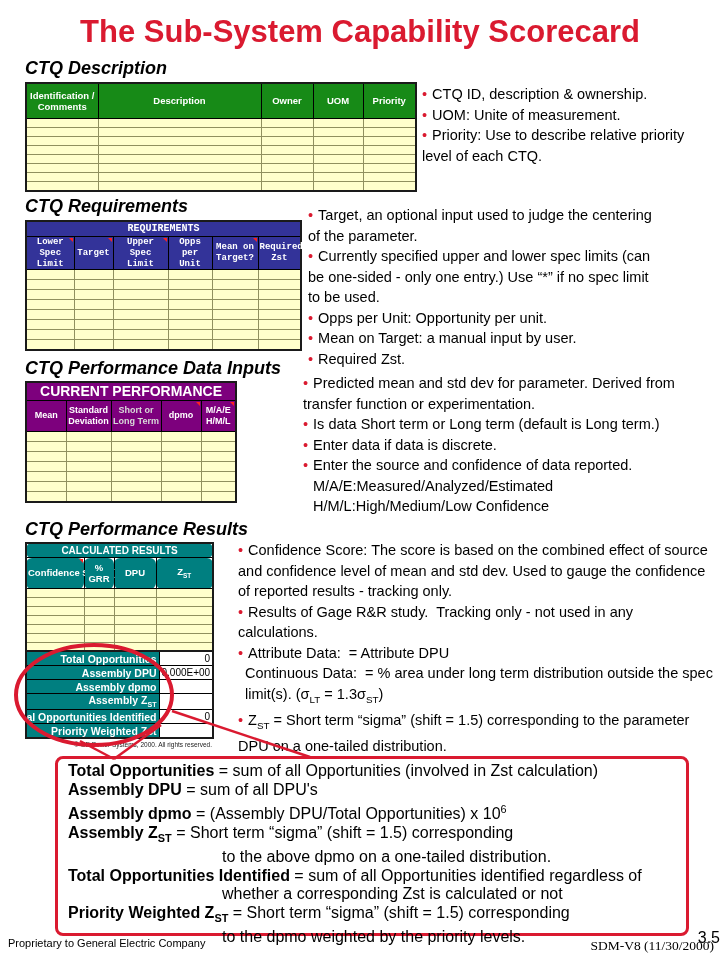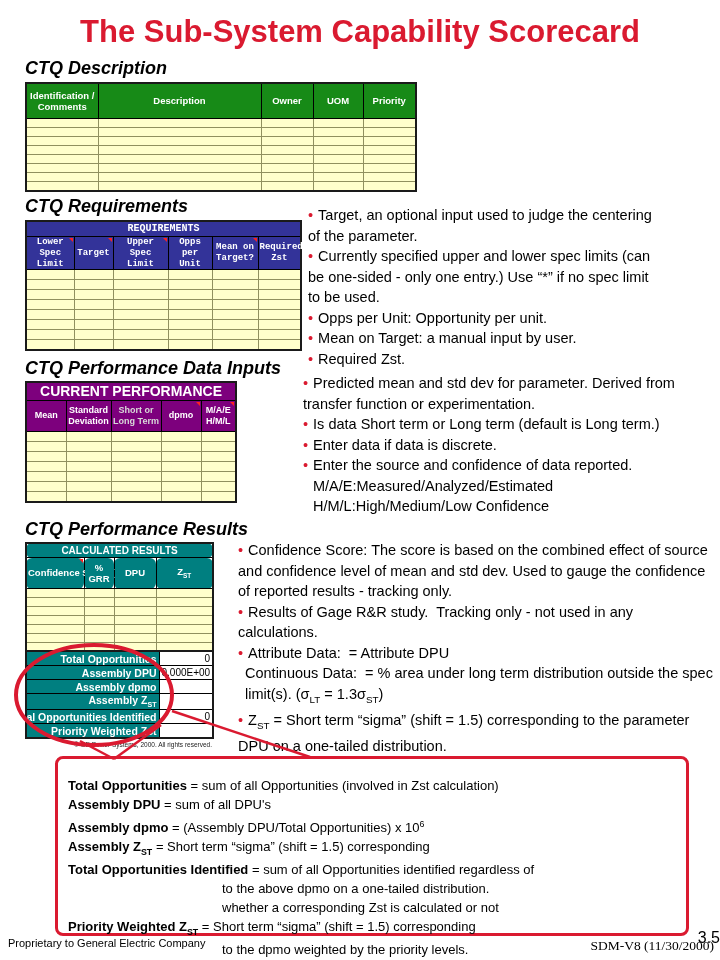--- a/index.html
+++ b/index.html
@@ -51,22 +51,22 @@
 
   .blist{position:absolute;list-style:none;margin:0;padding:0;font-size:14.5px;line-height:20.5px;}
   .blist li{margin:0;}
   .blist li.cont{padding-left:10px;}
   .dot{color:var(--red);margin-right:5px;}
   sub,sup{font-size:68%;}
 
   .overlay{position:absolute;left:0;top:0;pointer-events:none;}
 
   .defbox{position:absolute;left:55px;top:756px;width:634px;height:180px;box-sizing:border-box;
-          border:3px solid var(--red);border-radius:8px;padding:18px 4px 0 10px;
-          font-size:13px;line-height:18.8px;}
+          border:3px solid var(--red);border-radius:8px;padding:3px 4px 0 10px;
+          font-size:16px;line-height:18.8px;}
   .dline.ind{padding-left:154px;}
 
   .f-left{position:absolute;left:8px;top:937px;font-size:11px;}
   .f-center{position:absolute;left:0;right:0;top:929px;text-align:right;font-size:16px;}
   .f-right{position:absolute;right:6px;top:938px;font-size:13.5px;
            font-family:"Liberation Serif","DejaVu Serif",serif;}
 </style>
 </head>
 <body>
 
@@ -146,20 +146,25 @@
         <tr>
         <td></td>
           <td></td>
           <td></td>
           <td></td>
           <td></td>
       </tr>
       </tbody>
   </table>
 
+  <ul class="blist" style="left:422px;top:84px;width:296px">
+    <li><span class="dot">•</span><span>CTQ ID, description &amp; ownership.</span></li>
+    <li><span class="dot">•</span><span>UOM: Unite of measurement.</span></li>
+    <li><span class="dot">•</span><span>Priority: Use to describe relative priority level of each CTQ.</span></li>
+  </ul>
 
   <h2 class="sec-h" style="top:196px">CTQ Requirements</h2>
 
   <table class="xl tbl-req" style="left:25px;top:220px;width:275px">
     <colgroup>
         <col style="width:48px">
         <col style="width:39px">
         <col style="width:55px">
         <col style="width:44px">
         <col style="width:46px">
@@ -464,22 +469,22 @@
     <line x1="80" y1="741" x2="114" y2="759" stroke="#da1a30" stroke-width="2.5"></line>
     <line x1="114" y1="759" x2="161" y2="725" stroke="#da1a30" stroke-width="2.5"></line>
     <line x1="172" y1="711" x2="310" y2="757" stroke="#da1a30" stroke-width="2.5"></line>
   </svg>
 
   <div class="defbox">
     <div class="dline"><b>Total Opportunities</b> = sum of all Opportunities (involved in Zst calculation)</div>
     <div class="dline"><b>Assembly DPU</b> = sum of all DPU's</div>
     <div class="dline"><b>Assembly dpmo</b> = (Assembly DPU/Total Opportunities) x 10<sup>6</sup></div>
     <div class="dline"><b>Assembly Z<sub>ST</sub></b> = Short term “sigma” (shift = 1.5) corresponding</div>
+    <div class="dline ind">to the above dpmo on a one-tailed distribution.</div>
     <div class="dline"><b>Total Opportunities Identified</b> = sum of all Opportunities identified regardless of</div>
-    <div class="dline ind">to the above dpmo on a one-tailed distribution.</div>
     <div class="dline ind">whether a corresponding Zst is calculated or not</div>
     <div class="dline"><b>Priority Weighted Z<sub>ST</sub></b> = Short term “sigma” (shift = 1.5) corresponding</div>
     <div class="dline ind">to the dpmo weighted by the priority levels.</div>
   </div>
 
   <div class="f-left">Proprietary to General Electric Company</div>
   <div class="f-center">3.5</div>
   <div class="f-right">SDM-V8 (11/30/2000)</div>
 
 </div>

